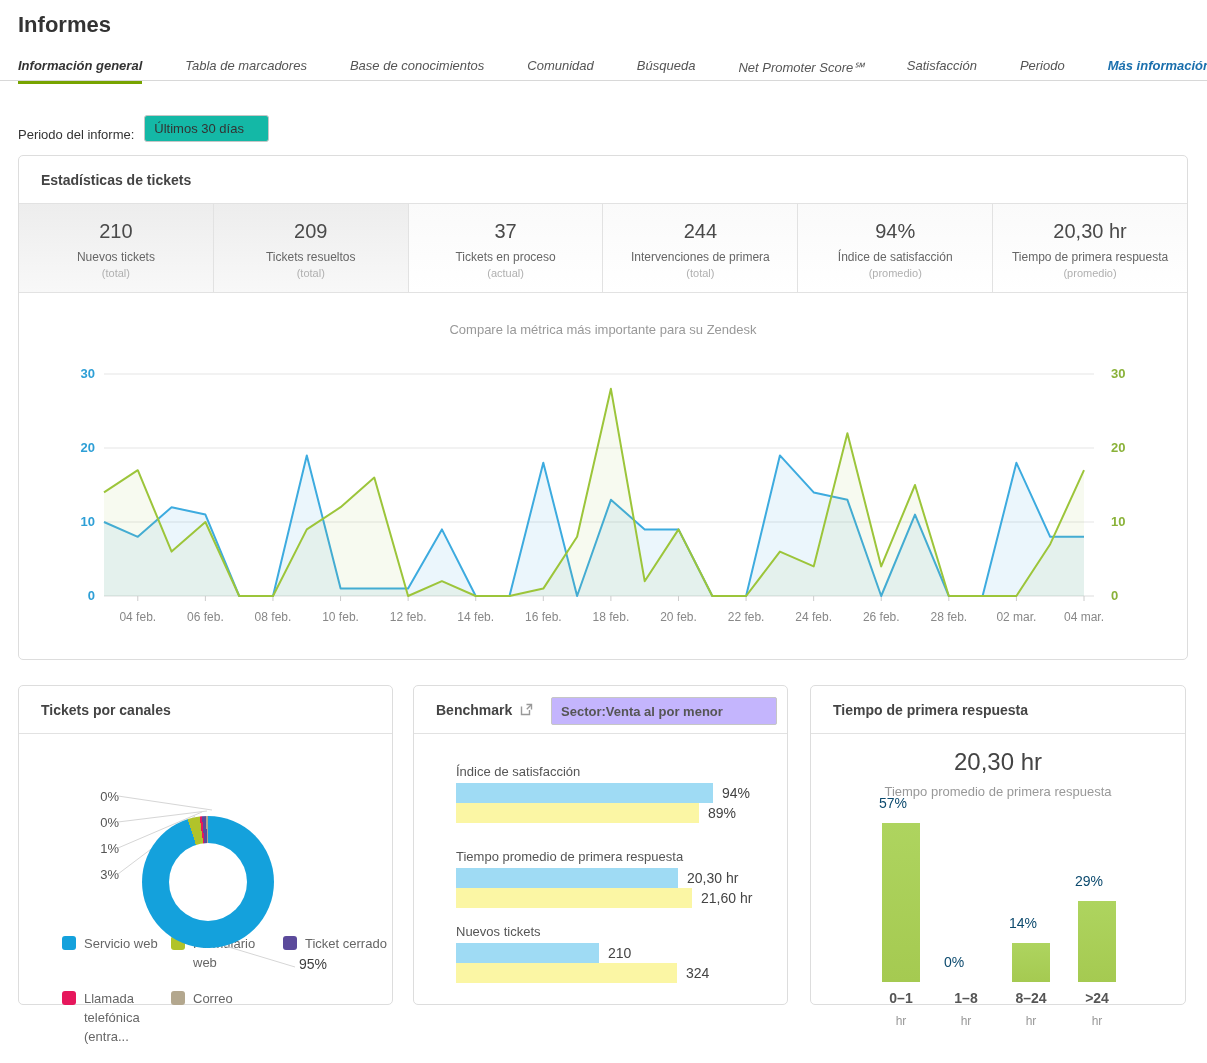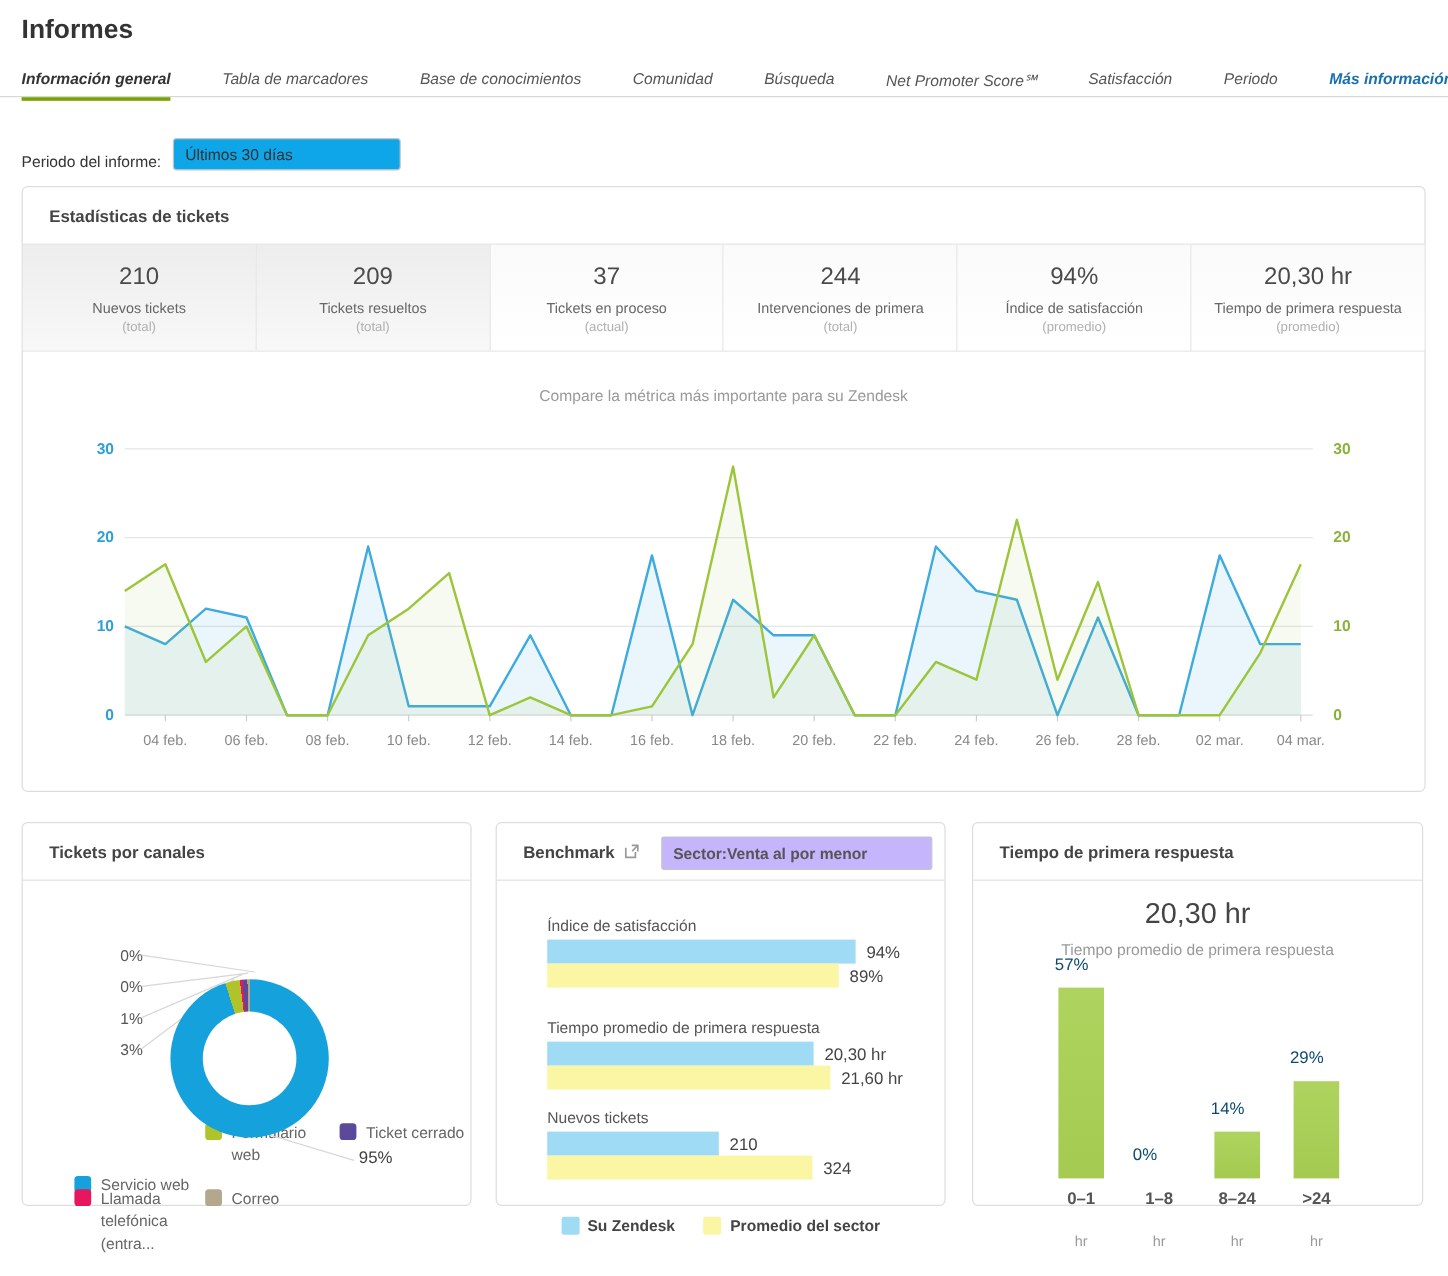--- a/index.html
+++ b/index.html
@@ -5,21 +5,21 @@
   * { margin:0; padding:0; box-sizing:border-box; }
   html,body { width:1207px; height:1063px; background:#fff; font-family:"Liberation Sans", sans-serif; position:relative; overflow:hidden; }
   h1.page-title { position:absolute; left:18px; top:12px; font-size:22px; color:#333; }
   .tabbar-line { position:absolute; left:0; top:80px; width:1207px; height:1px; background:#d8d8d8; }
   .tabbar { position:absolute; left:18px; top:58px; display:flex; gap:43px; white-space:nowrap; }
   .tab { font-size:13px; color:#555; padding-bottom:8px; cursor:pointer;font-style:italic; }
   .tab.active { color:#333; font-weight:bold; border-bottom:3px solid #77a400; }
   .tab.link { color:#1a6fad; font-weight:bold; }
   .period-row { position:absolute; left:18px; top:115px; display:flex; align-items:flex-end; }
   .period-label { font-size:13px; color:#333; margin-right:10px; }
-  .period-input { width:190px; height:27px; border:1px solid #c6c6c6; border-radius:3px; background:#0ea5e9; font-size:13px; color:#333; display:flex; align-items:center; padding-left:9px; cursor:pointer; }
+  .period-input { width:125px; height:27px; border:1px solid #c6c6c6; border-radius:3px; background:#14b8a6; font-size:13px; color:#333; display:flex; align-items:center; padding-left:9px; cursor:pointer; }
   .panel { position:absolute; border:1px solid #ddd; border-radius:5px; background:#fff; }
   .panel-header { height:48px; border-bottom:1px solid #e2e2e2; display:flex; align-items:center; padding-left:22px; font-weight:bold; font-size:14px; color:#444; }
   #main-panel { left:18px; top:155px; width:1170px; height:505px; }
   .stats-row { display:flex; height:89px; border-bottom:1px solid #e2e2e2; }
   .stat-cell { flex:1; text-align:center; border-right:1px solid #e2e2e2; background:linear-gradient(#fafafa,#ffffff); padding-top:16px; cursor:pointer; }
   .stat-cell:last-child { border-right:none; }
   .stat-cell.hl { background:linear-gradient(#ededed,#f8f8f8); }
   .stat-value { font-size:20px; color:#4a4a4a; }
   .stat-label { font-size:12px; color:#666; margin-top:7px; }
   .stat-sub { font-size:11px; color:#b0b0b0; margin-top:3px; }
@@ -42,21 +42,21 @@
   .bench-bar { position:absolute; left:42px; height:20px; }
   .bench-bar-label { position:absolute; font-size:14px; color:#444; }
   .bench-legend { position:absolute; left:0; right:0; top:328px; display:flex; justify-content:center; gap:24px; }
   .bench-legend-item { display:flex; align-items:center; gap:7px; font-size:13px; font-weight:bold; color:#444; }
   .bench-legend-swatch { width:15px; height:15px; border-radius:2px; }
   .resp-headline { position:absolute; left:0; right:0; top:62px; text-align:center; font-size:24px; color:#444; }
   .resp-subtitle { position:absolute; left:0; right:0; top:98px; text-align:center; font-size:13px; color:#999; }
   .resp-bar { position:absolute; width:38px; background:linear-gradient(180deg,#aed45f,#9bc140); }
   .resp-pct { position:absolute; width:44px; text-align:left; font-size:14px; color:#0c4a6e; }
   .resp-cat { position:absolute; width:60px; text-align:center; font-size:14px; font-weight:bold; color:#555; top:304px; }
-  .resp-unit { position:absolute; width:60px; text-align:center; font-size:12px; color:#999; top:341px; }
+  .resp-unit { position:absolute; width:60px; text-align:center; font-size:12px; color:#999; top:328px; }
 </style>
 </head>
 <body>
 
 <h1 class="page-title">Informes</h1>
 
 <div class="tabbar-line"></div>
 <nav class="tabbar">
     <span class="tab active">Información general</span>
     <span class="tab">Tabla de marcadores</span>
@@ -174,21 +174,21 @@
     </svg>
   <div class="donut" id="donut" style="background: conic-gradient(rgb(20, 161, 220) 0deg, rgb(20, 161, 220) 342deg, rgb(177, 195, 42) 342deg, rgb(177, 195, 42) 352.8deg, rgb(230, 23, 92) 352.8deg, rgb(230, 23, 92) 354.78deg, rgb(91, 74, 155) 354.78deg, rgb(91, 74, 155) 358.38deg, rgb(179, 167, 142) 358.38deg, rgb(179, 167, 142) 360deg);"></div>
   <div class="donut-hole"></div>
   <div id="donut-callouts">
       <div class="callout" style="top: 103px;">0%</div>
       <div class="callout" style="top: 129px;">0%</div>
       <div class="callout" style="top: 155px;">1%</div>
       <div class="callout" style="top: 181px;">3%</div>
     </div>
   <div id="donut-legend">
-      <div class="legend-item" style="left: 43px; top: 249px; margin-top: 44px;">
+      <div class="legend-item" style="left: 43px; top: 249px;">
         <div class="legend-swatch" style="background: rgb(20, 161, 220);"></div>
         <div style="width: 92px;">Servicio web</div>
       </div>
       <div class="legend-item" style="left: 152px; top: 249px;">
         <div class="legend-swatch" style="background: rgb(177, 195, 42);"></div>
         <div style="width: 84px;">Formulario web</div>
       </div>
       <div class="legend-item" style="left: 264px; top: 249px;">
         <div class="legend-swatch" style="background: rgb(91, 74, 155);"></div>
         <div style="width: 100px;">Ticket cerrado</div>
@@ -224,30 +224,20 @@
       <div class="bench-group-title" style="top: 163px;">Tiempo promedio de primera respuesta</div>
       <div class="bench-bar" style="top: 182px; width: 222px; background: rgb(159, 219, 244);"></div>
       <div class="bench-bar-label" style="left: 273px; top: 184px;">20,30 hr</div>
       <div class="bench-bar" style="top: 202px; width: 236px; background: rgb(251, 246, 164);"></div>
       <div class="bench-bar-label" style="left: 287px; top: 204px;">21,60 hr</div>
       <div class="bench-group-title" style="top: 238px;">Nuevos tickets</div>
       <div class="bench-bar" style="top: 257px; width: 143px; background: rgb(159, 219, 244);"></div>
       <div class="bench-bar-label" style="left: 194px; top: 259px;">210</div>
       <div class="bench-bar" style="top: 277px; width: 221px; background: rgb(251, 246, 164);"></div>
       <div class="bench-bar-label" style="left: 272px; top: 279px;">324</div>
-    </div>
-  <div class="bench-legend" id="bench-legend">
-      <div class="bench-legend-item">
-        <div class="bench-legend-swatch" style="background: rgb(159, 219, 244);"></div>
-        <div>Su Zendesk</div>
-      </div>
-      <div class="bench-legend-item">
-        <div class="bench-legend-swatch" style="background: rgb(251, 246, 164);"></div>
-        <div>Promedio del sector</div>
-      </div>
     </div>
 </section>
 
 <section class="panel sub-panel" id="resp-panel">
   <div class="panel-header">
     <span>Tiempo de primera respuesta</span>
   </div>
   <div class="resp-headline">20,30 hr</div>
   <div class="resp-subtitle">Tiempo promedio de primera respuesta</div>
   <div id="resp-bars">

